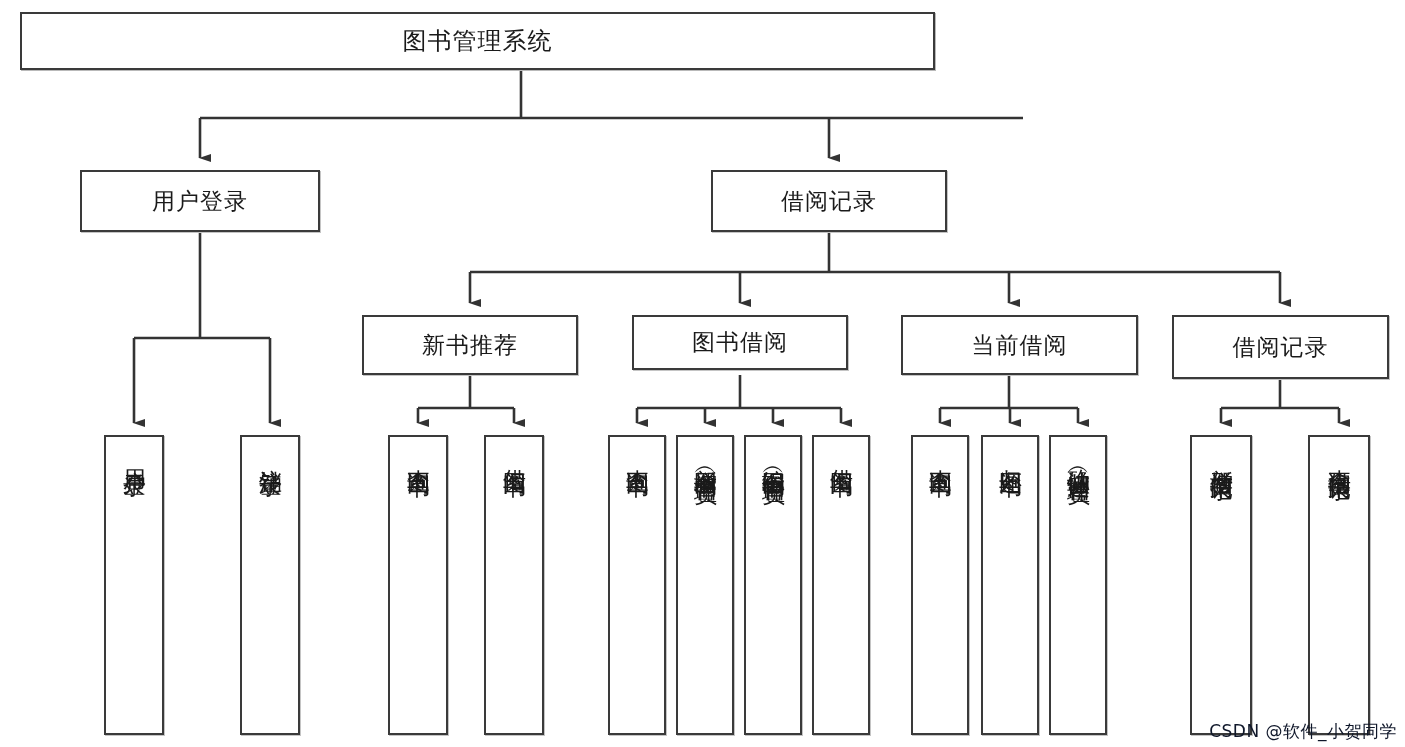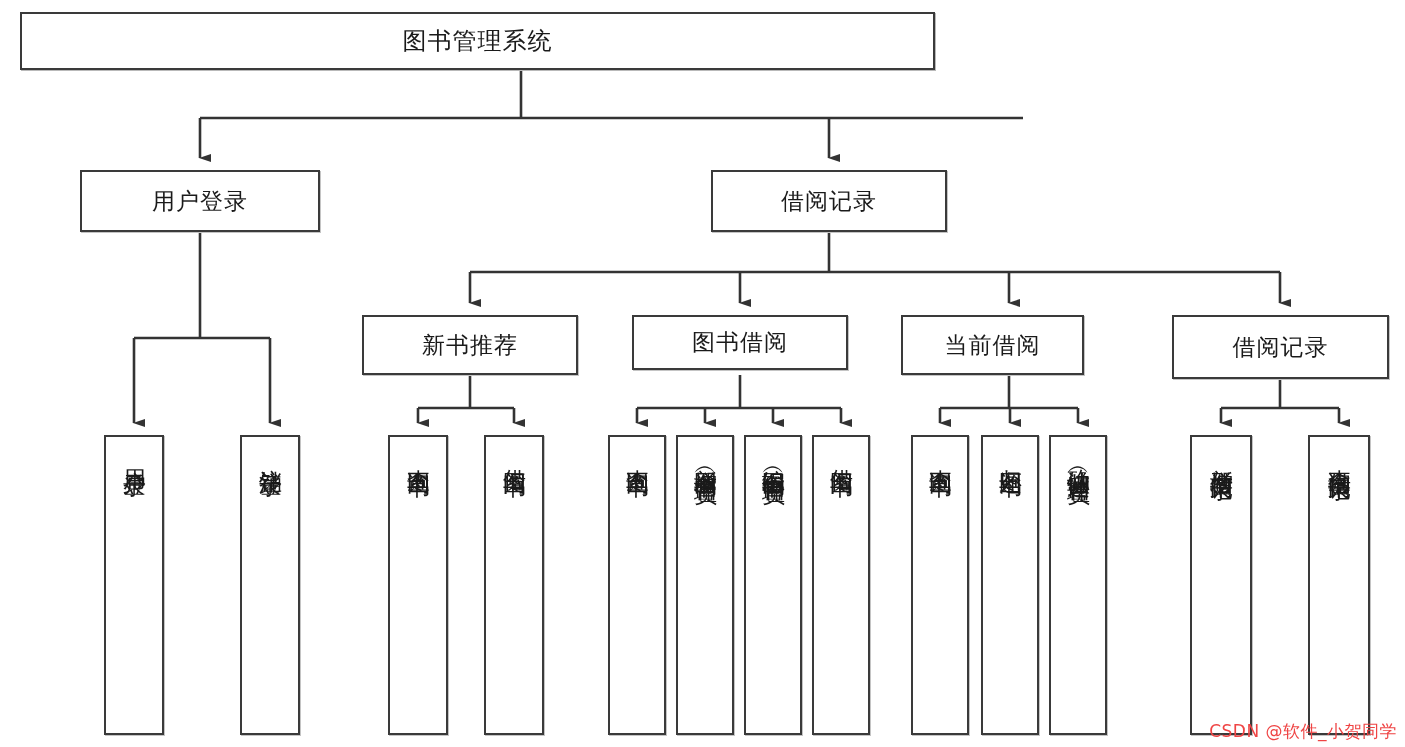--- a/index.html
+++ b/index.html
@@ -62,21 +62,21 @@
     align-items:flex-start;
     justify-content:center;
     padding-top:14px;
     box-sizing:border-box;
   }
   .watermark{
     position:absolute;
     right:8px;
     bottom:4px;
     font-size:17px;
-    color:#ef4444;
+    color:#0f172a;
     letter-spacing:0.5px;
     white-space:nowrap;
     font-family:"DejaVu Sans","Liberation Sans",sans-serif;
   }
 </style>
 </head>
 <body>
 
 <div id="stage">
 
@@ -140,21 +140,21 @@
   <div class="node lvl2" style="left:711px;top:170px;width:236px;height:62px;">
     <span class="hlabel">借阅记录</span>
   </div>
 
   <div class="node lvl3" style="left:362px;top:315px;width:216px;height:60px;">
     <span class="hlabel">新书推荐</span>
   </div>
   <div class="node lvl3" style="left:632px;top:315px;width:216px;height:55px;">
     <span class="hlabel">图书借阅</span>
   </div>
-  <div class="node lvl3" style="left:901px;top:315px;width:183px;height:60px;">
+  <div class="node lvl3" style="left:901px;top:315px;width:237px;height:60px;">
     <span class="hlabel">当前借阅</span>
   </div>
   <div class="node lvl3" style="left:1172px;top:315px;width:217px;height:64px;">
     <span class="hlabel">借阅记录</span>
   </div>
 
   <div class="node leaf" style="left:104px;top:435px;width:60px;height:300px;">
     <div class="leafinner">
       <span class="vlabel">用户登录</span>
     </div>

